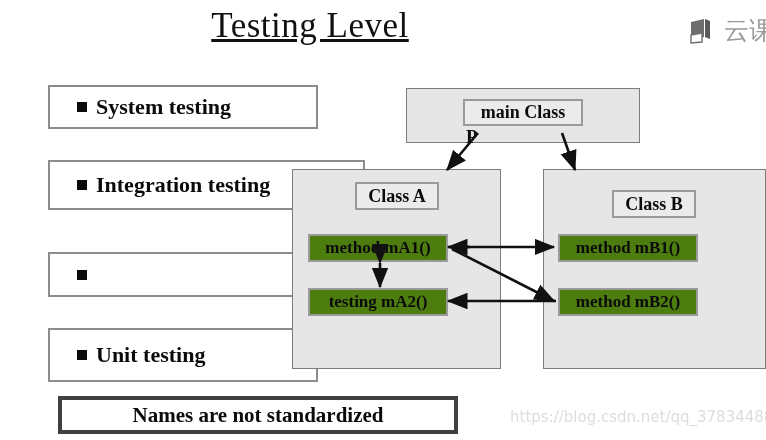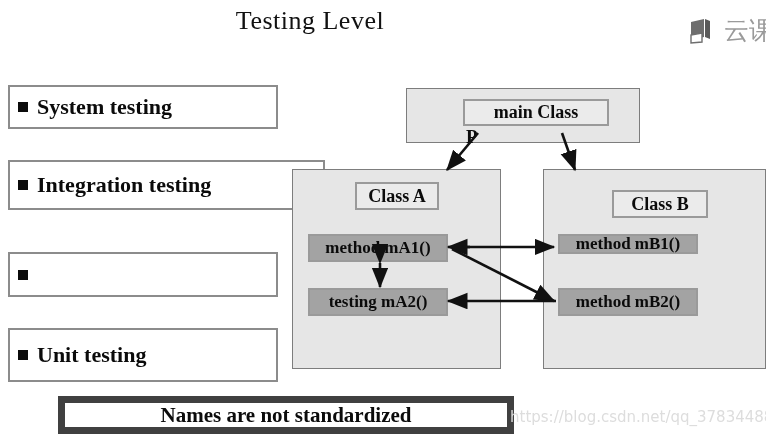--- a/index.html
+++ b/index.html
@@ -16,25 +16,26 @@
     font-family: "Liberation Serif", "DejaVu Serif", serif;
   }
 
   
   .title {
     position: absolute;
     left: 0;
     top: 6px;
     width: 620px;
     text-align: center;
-    font-size: 26px;
+    font-size: 35px;
     font-weight: 400;
     color: #111111;
     letter-spacing: 0.5px;
     font-family: "Liberation Serif", "DejaVu Serif", serif;
+    text-decoration: underline;
   }
 
   
   .logo {
     position: absolute;
     left: 688px;
     top: 16px;
     display: flex;
     align-items: center;
     gap: 6px;
@@ -53,21 +54,22 @@
   }
 
   
   .level-box {
     position: absolute;
     background: #ffffff;
     border: 2px solid #8c8c8c;
     box-sizing: border-box;
     display: flex;
     align-items: center;
-    padding-left: 8px;
+    padding-left: 27px;
+    margin-left: 40px;
   }
   .level-label {
     font-size: 22px;
     font-weight: bold;
     color: #0b0b0b;
     white-space: nowrap;
     font-family: "Liberation Serif", "DejaVu Serif", serif;
   }
   .bullet {
     display: inline-block;
@@ -76,24 +78,24 @@
     background: #0b0b0b;
     margin-right: 9px;
     vertical-align: middle;
   }
 
   
   .caption-box {
     position: absolute;
     left: 58px;
     top: 396px;
-    width: 456px;
+    width: 400px;
     height: 38px;
     background: #ffffff;
-    border: 7px solid #404040;
+    border: 4px solid #404040;
     box-sizing: border-box;
     display: flex;
     align-items: center;
     justify-content: center;
   }
   .caption-text {
     font-size: 21px;
     font-weight: bold;
     color: #0b0b0b;
     white-space: nowrap;
@@ -120,30 +122,30 @@
     justify-content: center;
   }
   .node-label {
     font-size: 18px;
     font-weight: bold;
     color: #0b0b0b;
     white-space: nowrap;
     font-family: "Liberation Serif", "DejaVu Serif", serif;
   }
   .method-node {
-    background: #a3a3a3;
+    background: #4d7c0f;
   }
   .method-node .node-label { font-size: 17px; }
 
-  #main-class-node { left: 463px; top: 99px;  width: 146px; height: 27px; }
+  #main-class-node { left: 463px; top: 99px;  width: 120px; height: 27px; }
   #class-a-node    { left: 355px; top: 182px; width: 84px;  height: 28px; }
-  #class-b-node    { left: 612px; top: 190px; width: 96px;  height: 28px; }
+  #class-b-node    { left: 612px; top: 190px; width: 84px;  height: 28px; }
   #method-ma1      { left: 308px; top: 234px; width: 140px; height: 28px; }
   #method-ma2      { left: 308px; top: 288px; width: 140px; height: 28px; }
-  #method-mb1      { left: 558px; top: 234px; width: 140px; height: 20px; align-items: center; }
+  #method-mb1      { left: 558px; top: 234px; width: 140px; height: 28px; align-items: center; }
   #method-mb2      { left: 558px; top: 288px; width: 140px; height: 28px; justify-content: center; }
 
   .p-label {
     position: absolute;
     left: 466px;
     top: 126px;
     font-size: 19px;
     font-weight: bold;
     color: #0b0b0b;
   }

